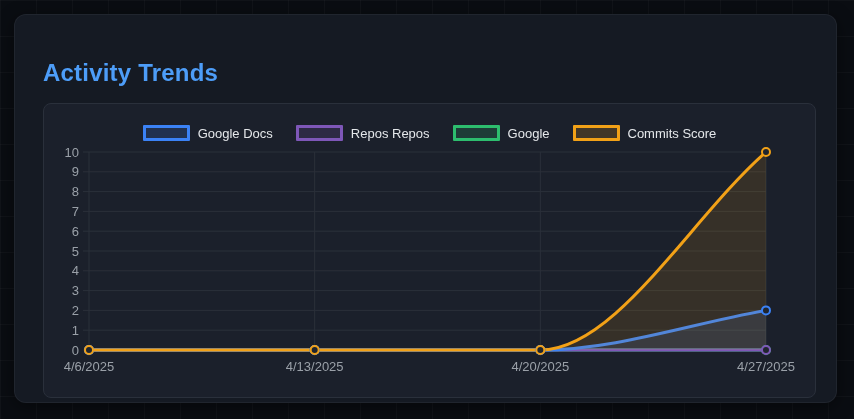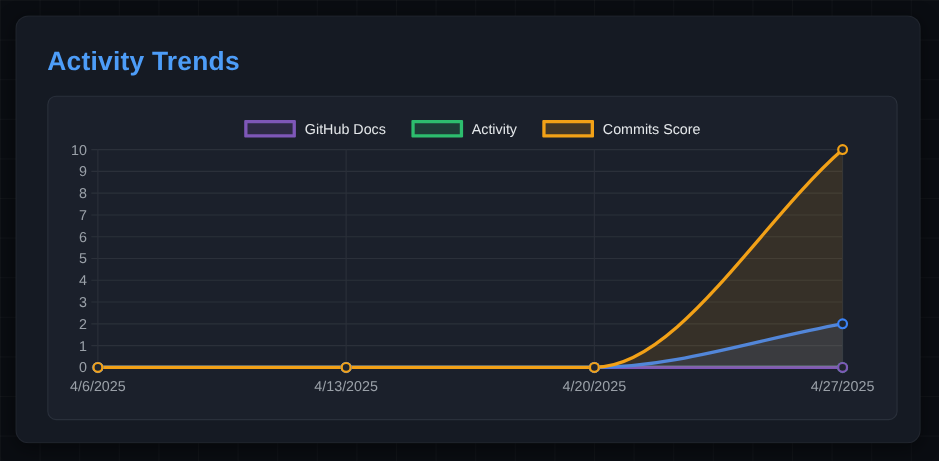--- a/index.html
+++ b/index.html
@@ -13,21 +13,21 @@
     background-size:36px 36px;
   }
   .card{
     position:absolute;left:14px;top:14px;width:823px;height:389px;
     background:#151a23;border:1px solid rgba(255,255,255,.05);
     border-radius:12px;box-sizing:border-box;
     padding:28px 28px 24px 28px;
     box-shadow:0 4px 18px rgba(0,0,0,.45);
   }
   .title{
-    margin:0 0 16px 0;font-size:24px;font-weight:bold;color:#4d9df8;
+    margin:16px 0 16px 0;font-size:24px;font-weight:bold;color:#4d9df8;
     letter-spacing:.2px;
   }
   .chart-panel{
     position:relative;width:773px;height:295px;box-sizing:border-box;
     background:#1b202b;border:1px solid #2a303b;border-radius:8px;
     overflow:hidden;
   }
   .chart-legend{
     position:absolute;left:0;top:21px;width:100%;
     display:flex;justify-content:center;align-items:center;gap:23px;
@@ -43,26 +43,30 @@
   svg text{font-family:"Liberation Sans",sans-serif;}
 </style>
 </head>
 <body>
 
 <div class="card">
   <h1 class="title">Activity Trends</h1>
   <div class="chart-panel">
     <div class="chart-legend">
         <div class="legend-item">
+          <span class="swatch" style="border-color: rgb(59, 130, 246); background: rgba(59, 130, 246, 0.18);"></span>
+          <span class="label">Google Docs</span>
+        </div>
+        <div class="legend-item">
           <span class="swatch" style="border-color: rgb(126, 87, 184); background: rgba(126, 87, 184, 0.18);"></span>
-          <span class="label">GitHub Docs</span>
+          <span class="label">Repos Repos</span>
         </div>
         <div class="legend-item">
           <span class="swatch" style="border-color: rgb(45, 189, 110); background: rgba(45, 189, 110, 0.18);"></span>
-          <span class="label">Activity</span>
+          <span class="label">Google</span>
         </div>
         <div class="legend-item">
           <span class="swatch" style="border-color: rgb(242, 161, 23); background: rgba(242, 161, 23, 0.18);"></span>
           <span class="label">Commits Score</span>
         </div>
       </div>
     <svg width="771" height="293" viewBox="0 0 771 293">
         <line x1="45" x2="722" y1="246" y2="246" stroke="#2b303a" stroke-width="1"></line>
         <line x1="39" x2="45" y1="246" y2="246" stroke="#2b303a" stroke-width="1"></line>
         <text x="35" y="250.5" text-anchor="end" fill="#9aa0a8" font-size="13">0</text>

